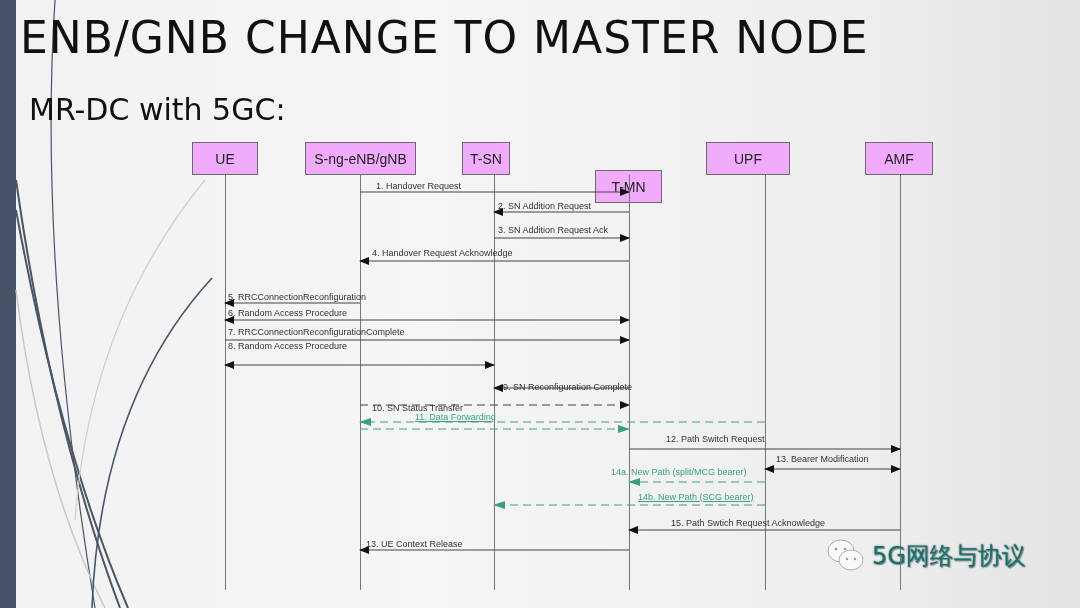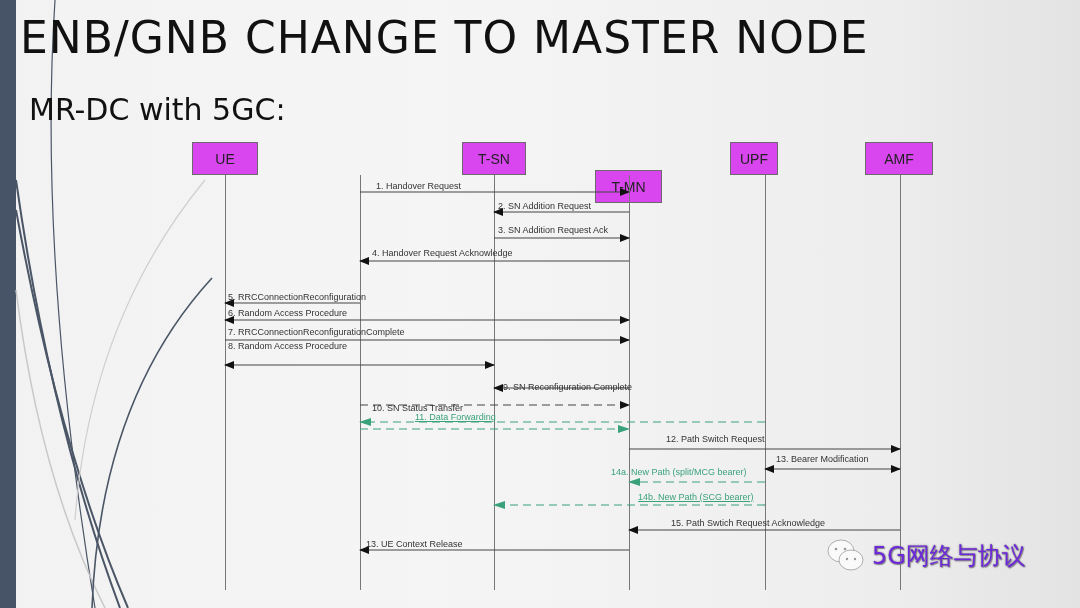--- a/index.html
+++ b/index.html
@@ -4,27 +4,27 @@
 <style>
   html,body{margin:0;padding:0;}
   body{width:1080px;height:608px;overflow:hidden;position:relative;
     background:linear-gradient(90deg,#f2f2f2 0%,#f5f5f5 40%,#eeeeee 80%,#e3e3e3 100%);
     font-family:"Liberation Sans",sans-serif;}
   .sidebar{position:absolute;left:0;top:0;width:16px;height:608px;background:#475467;}
   .deco{position:absolute;left:0;top:0;}
   .title{position:absolute;left:20px;top:12px;font-family:"DejaVu Sans",sans-serif;font-size:44px;letter-spacing:1px;color:#111;font-weight:normal;white-space:nowrap;}
   .subtitle{position:absolute;left:10px;top:92px;font-family:"DejaVu Sans",sans-serif;font-size:30px;color:#111;white-space:nowrap;margin-left:19px;}
   .diagram{position:absolute;left:0;top:0;width:1080px;height:608px;}
-  .node{position:absolute;top:142px;height:33px;background:#d946ef;border:1px solid #6b6b6b;box-sizing:border-box;
+  .node{position:absolute;top:142px;height:33px;background:#f0abfc;border:1px solid #6b6b6b;box-sizing:border-box;
     display:flex;align-items:center;justify-content:center;font-size:14px;color:#222;}
   .lifeline{position:absolute;top:175px;width:1px;height:415px;background:#777;}
   .msg-label{position:absolute;font-size:9px;color:#333;white-space:nowrap;line-height:10px;}
   .msg-label.green{color:#3aa27a;}
   .watermark{position:absolute;left:826px;top:538px;display:flex;align-items:center;gap:6px;}
-  .watermark .wm-text{font-size:24px;color:#6d28d9;text-shadow:0 0 2px #777,1px 1px 1px #888;font-family:"DejaVu Sans",sans-serif;}
+  .watermark .wm-text{font-size:24px;color:#0f766e;text-shadow:0 0 2px #777,1px 1px 1px #888;font-family:"DejaVu Sans",sans-serif;}
 </style>
 </head>
 <body>
 
 <div class="sidebar"></div>
 
 <svg class="deco" width="260" height="608" viewBox="0 0 260 608">
   <path d="M55 0 Q38 260 95 608" stroke="#4a5566" stroke-width="1.2" fill="none"></path>
   <path d="M16 180 Q50 420 120 608" stroke="#4a5566" stroke-width="2" fill="none"></path>
   <path d="M16 210 Q60 450 128 608" stroke="#4a5566" stroke-width="2" fill="none"></path>
@@ -32,23 +32,24 @@
   <path d="M205 180 Q90 320 75 520" stroke="#cfcfcf" stroke-width="1.2" fill="none"></path>
   <path d="M212 278 Q100 400 92 608" stroke="#4a5566" stroke-width="1.6" fill="none"></path>
 </svg>
 
 <div class="title">ENB/GNB CHANGE TO MASTER NODE</div>
 <div class="subtitle">MR-DC with 5GC:</div>
 
 <div class="diagram">
 
   <div class="node" style="left:192px;width:66px;">UE</div>
-  <div class="node" style="left:462px;width:64px;">T-SN</div>
+  <div class="node" style="left:305px;width:111px;">S-ng-eNB/gNB</div>
+  <div class="node" style="left:462px;width:48px;">T-SN</div>
   <div class="node" style="left:595px;width:67px;margin-top:28px;">T-MN</div>
-  <div class="node" style="left:730px;width:48px;">UPF</div>
+  <div class="node" style="left:706px;width:84px;">UPF</div>
   <div class="node" style="left:865px;width:68px;">AMF</div>
 
   <div class="lifeline" style="left:225px;"></div>
   <div class="lifeline" style="left:360px;"></div>
   <div class="lifeline" style="left:494px;"></div>
   <div class="lifeline" style="left:629px;"></div>
   <div class="lifeline" style="left:765px;"></div>
   <div class="lifeline" style="left:900px;"></div>
 
   <svg style="position:absolute;left:0;top:0;" width="1080" height="608">

